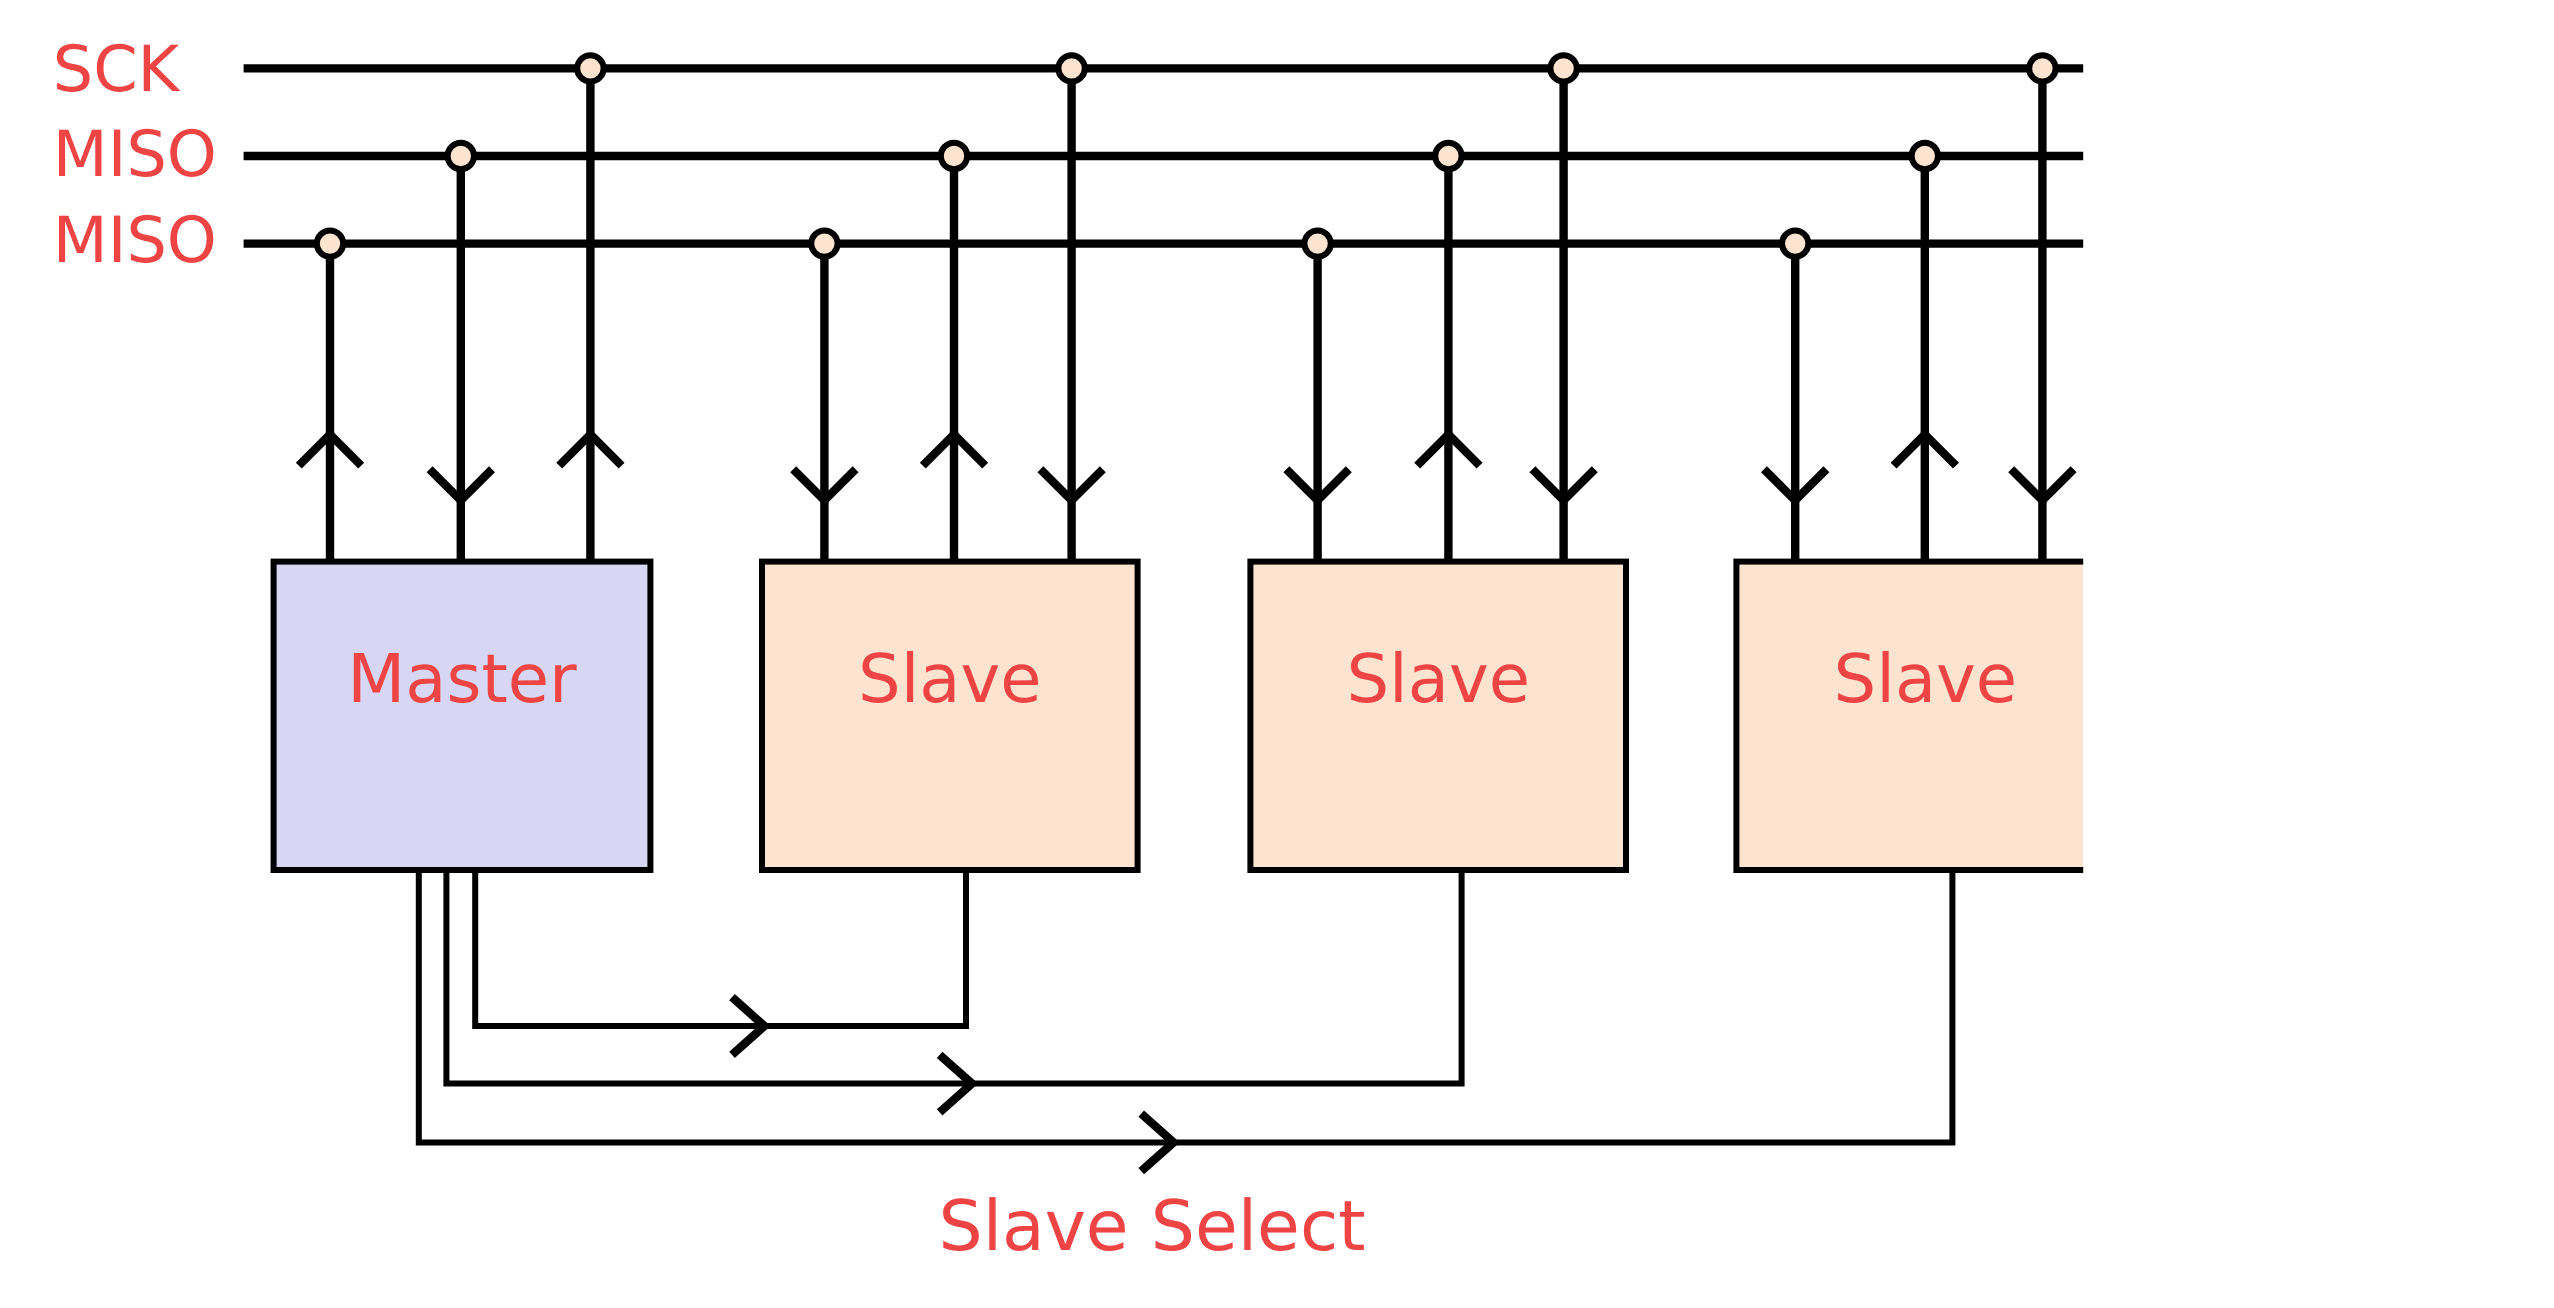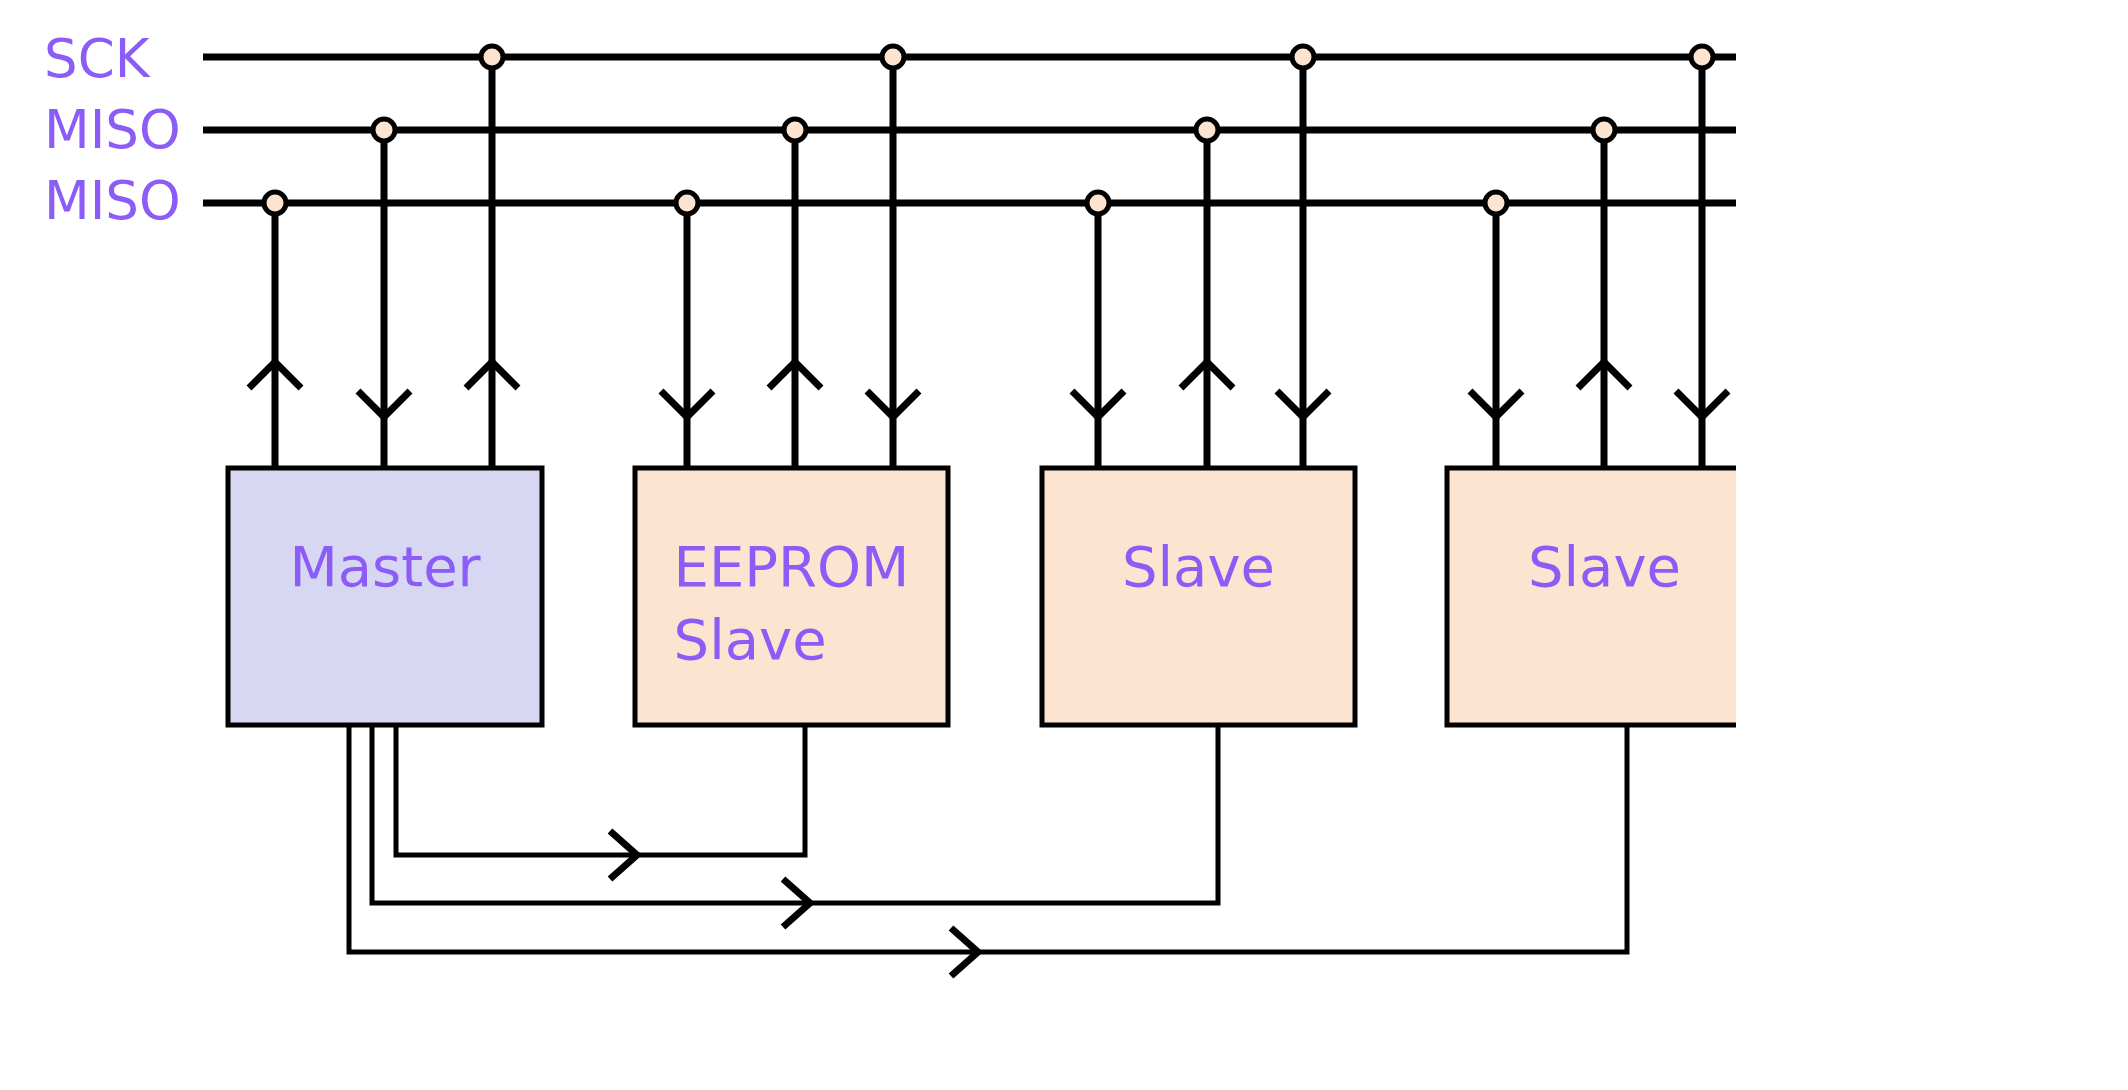--- a/index.html
+++ b/index.html
@@ -2,21 +2,21 @@
 <html><head>
 <meta charset="utf-8">
 <style>
   html, body { margin: 0; padding: 0; background: #ffffff; }
   .canvas {
     position: relative;
     width: 1736px;
     height: 1090px;
     background: #ffffff;
     font-family: "DejaVu Sans", sans-serif;
-    color: #8b5cf6;
+    color: #ef4444;
     overflow: hidden;
   }
   .canvas svg { position: absolute; left: 0; top: 0; }
   .bus-label {
     position: absolute;
     left: 44px;
     font-size: 53px;
     line-height: 1;
     white-space: nowrap;
   }
@@ -111,28 +111,28 @@
   <div class="bus-label miso">MISO</div>
   <div class="bus-label mosi">MISO</div>
 
   <div class="device-label master">
     <div class="block">
       <span>Master</span>
     </div>
   </div>
   <div class="device-label eeprom">
     <div class="block">
-      <span>EEPROM</span>
       <span>Slave</span>
     </div>
   </div>
   <div class="device-label dac">
     <div class="block">
       <span>Slave</span>
     </div>
   </div>
   <div class="device-label adc">
     <div class="block">
       <span>Slave</span>
     </div>
   </div>
 
+  <div class="ss-label">Slave Select</div>
 </div>
 
 </body></html>

